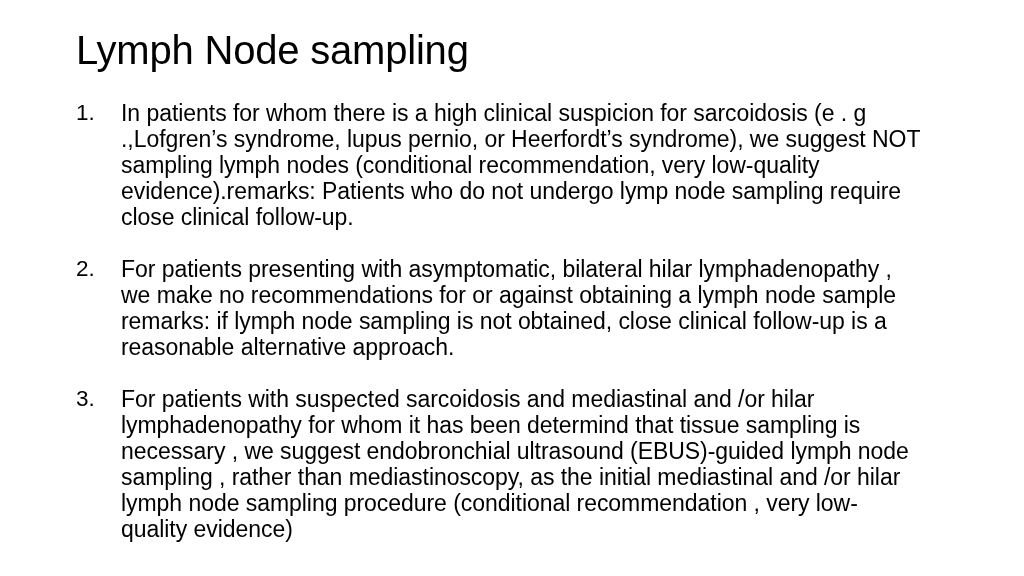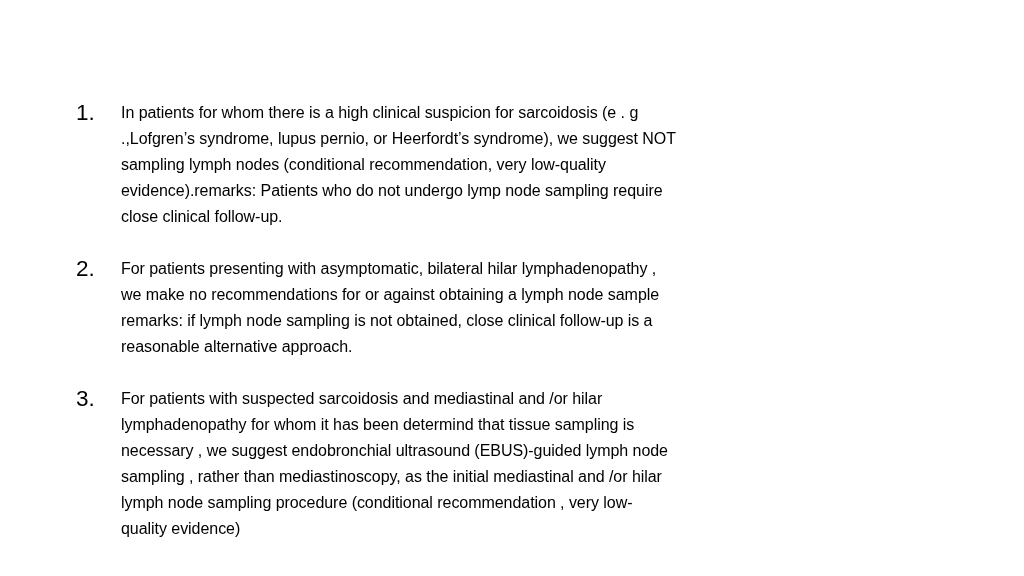--- a/index.html
+++ b/index.html
@@ -49,30 +49,31 @@
   .item-number {
     flex: 0 0 auto;
     width: 45px;
     text-align: left;
     font-size: 22.5px;
     line-height: 26px;
   }
   .item-text {
     flex: 1 1 auto;
     white-space: pre-line;
-    font-size: 16px;
+    font-size: 23px;
     line-height: 26px;
     letter-spacing: -0.05px;
   }
 </style>
 </head>
 <body>
 
 <div class="slide">
 
+  <div class="slide-title">Lymph Node sampling</div>
 
   <div class="body-block">
 
     <div class="list-item">
       <div class="item-number">1.</div>
       <div class="item-text">In patients for whom there is a high clinical suspicion for sarcoidosis (e . g
 .,Lofgren’s syndrome, lupus pernio, or Heerfordt’s syndrome), we suggest NOT
 sampling lymph nodes (conditional recommendation, very low-quality
 evidence).remarks: Patients who do not undergo lymp node sampling require
 close clinical follow-up.</div>

